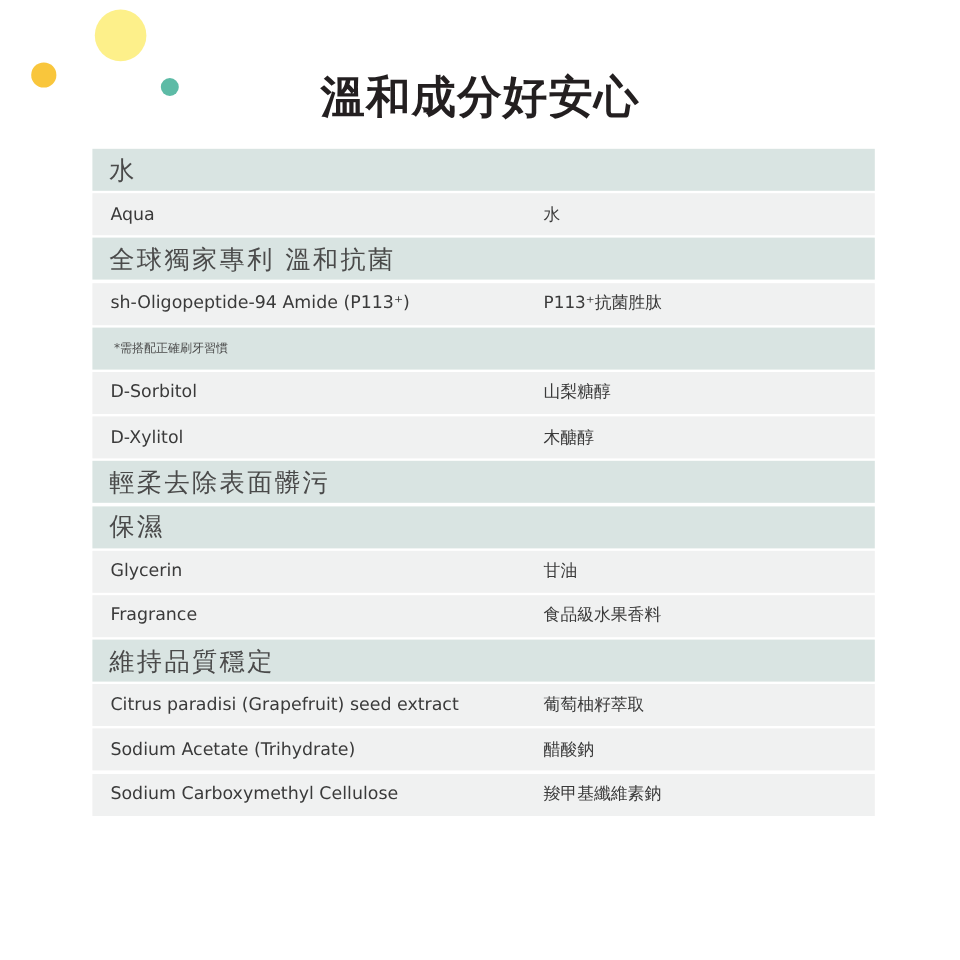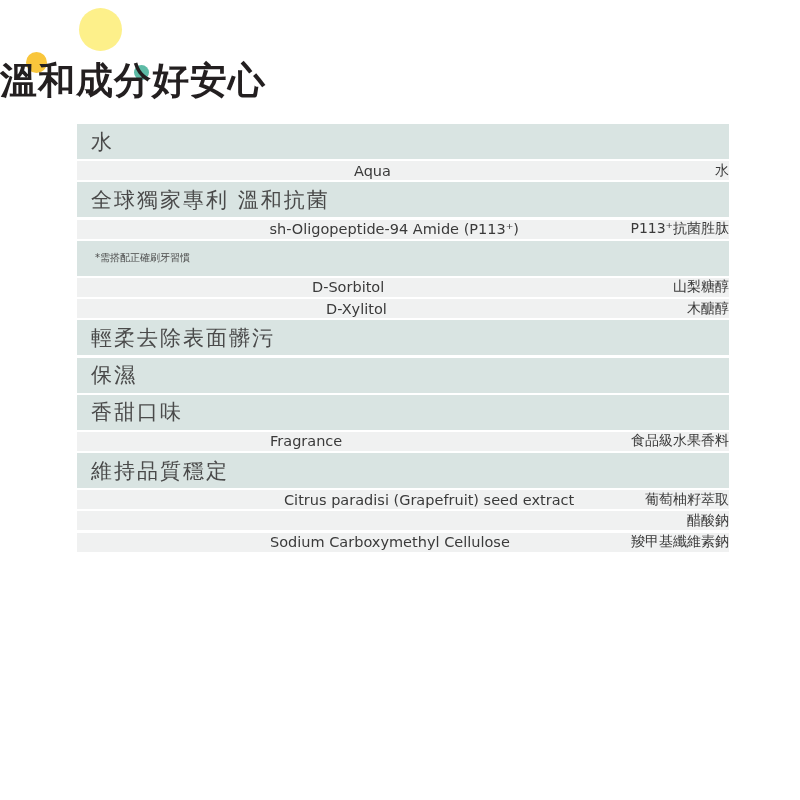--- a/index.html
+++ b/index.html
@@ -5,27 +5,27 @@
     html, body { margin: 0; padding: 0; }
     body {
       width: 800px; height: 800px; background: #ffffff; position: relative; overflow: hidden;
       font-family: "DejaVu Sans", "Liberation Sans", sans-serif; color: #333;
     }
     .dot { position: absolute; border-radius: 50%; }
     .dot-yellow { left: 79px; top: 8px; width: 43px; height: 43px; background: #fdf08a; }
     .dot-orange { left: 26px; top: 52px; width: 21px; height: 21px; background: #f9c63c; }
     .dot-teal { left: 134px; top: 65px; width: 15px; height: 15px; background: #5dbba6; }
     .title {
-      position: absolute; left: 0; right: 0; top: 56px; 
+      position: absolute; left: 0; right: 0; top: 56px; text-align: center;
       font-size: 37px; font-weight: bold; color: #231f20; letter-spacing: 1px;
     }
     .table { position: absolute; left: 77px; top: 124px; width: 652px; }
     .row { display: flex; align-items: center; margin-bottom: 2.2px; box-sizing: border-box; }
     .row.section { background: #d9e4e2; height: 35px; }
-    .row.item { background: #f0f1f1; height: 19px; justify-content: flex-end; }
+    .row.item { background: #f0f1f1; height: 35px; }
     .row.section .sec-label {
       padding-left: 14px; font-size: 21px; color: #4a4a4a; letter-spacing: 2px; white-space: nowrap;
     }
     .row.section .sec-note { margin-left: 18px; font-size: 10px; color: #4a4a4a; white-space: nowrap; }
     .row.item .en {
       width: 362px; padding-left: 15px; box-sizing: border-box; font-size: 14.5px; color: #3a3a3a; white-space: nowrap;
     }
     .row.item .zh { padding-left: 14px; font-size: 14px; color: #3a3a3a; white-space: nowrap; }
   </style>
 </head>
@@ -67,36 +67,38 @@
     <span class="zh">木醣醇</span>
   </div>
 
   <div class="row section">
     <span class="sec-label">輕柔去除表面髒污</span>
   </div>
 
   <div class="row section">
     <span class="sec-label">保濕</span>
   </div>
+  <div class="row item">
+    <span class="en">Glycerin</span>
+    <span class="zh">甘油</span>
+  </div>
 
-  <div class="row section">
-    <span class="sec-label">香甜口味</span>
-  </div>
   <div class="row item">
     <span class="en">Fragrance</span>
     <span class="zh">食品級水果香料</span>
   </div>
 
   <div class="row section">
     <span class="sec-label">維持品質穩定</span>
   </div>
   <div class="row item">
     <span class="en">Citrus paradisi (Grapefruit) seed extract</span>
     <span class="zh">葡萄柚籽萃取</span>
   </div>
   <div class="row item">
+    <span class="en">Sodium Acetate (Trihydrate)</span>
     <span class="zh">醋酸鈉</span>
   </div>
   <div class="row item">
     <span class="en">Sodium Carboxymethyl Cellulose</span>
     <span class="zh">羧甲基纖維素鈉</span>
   </div>
 </div>
 
 </body></html>

